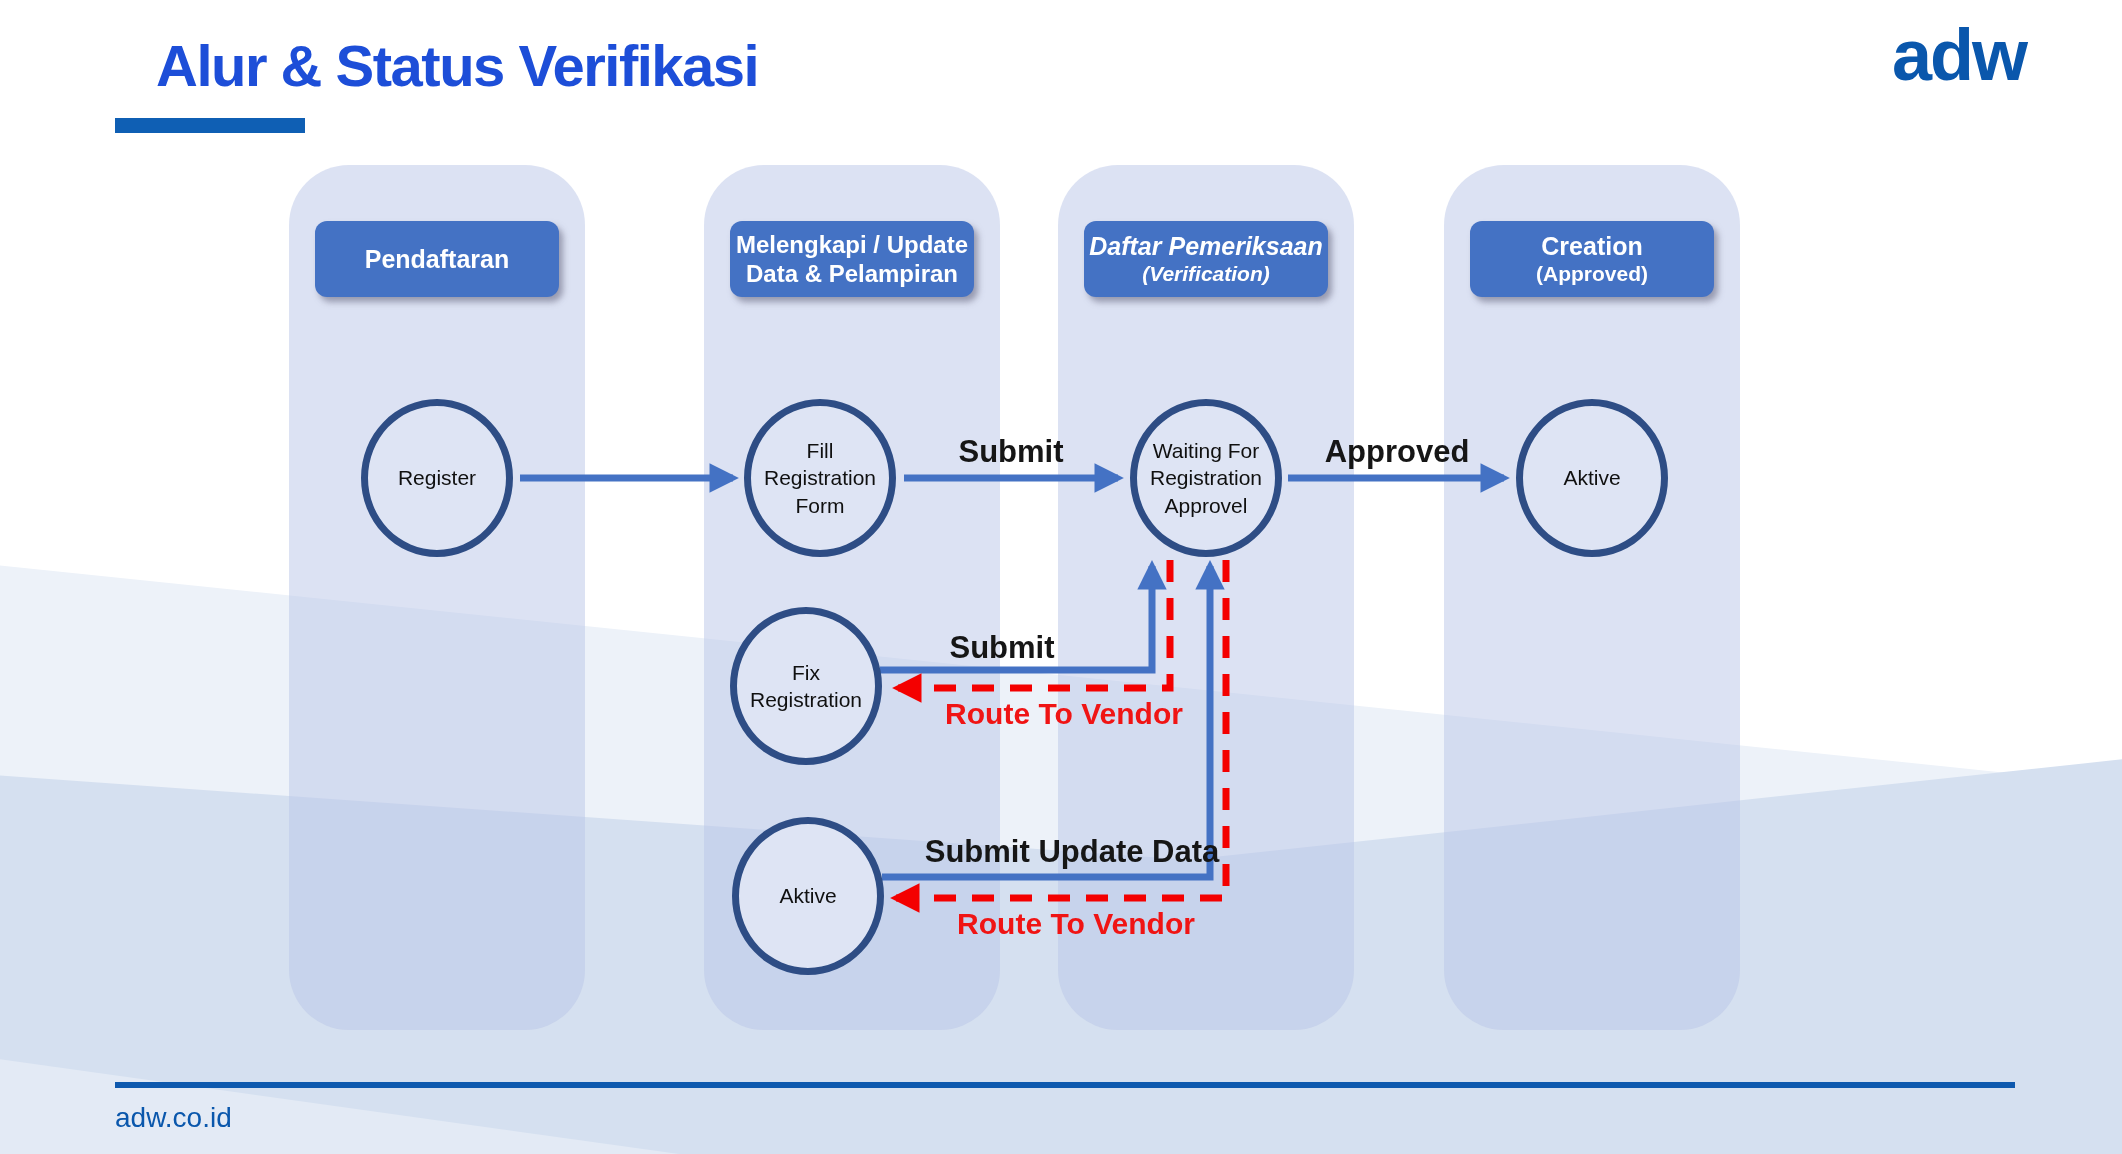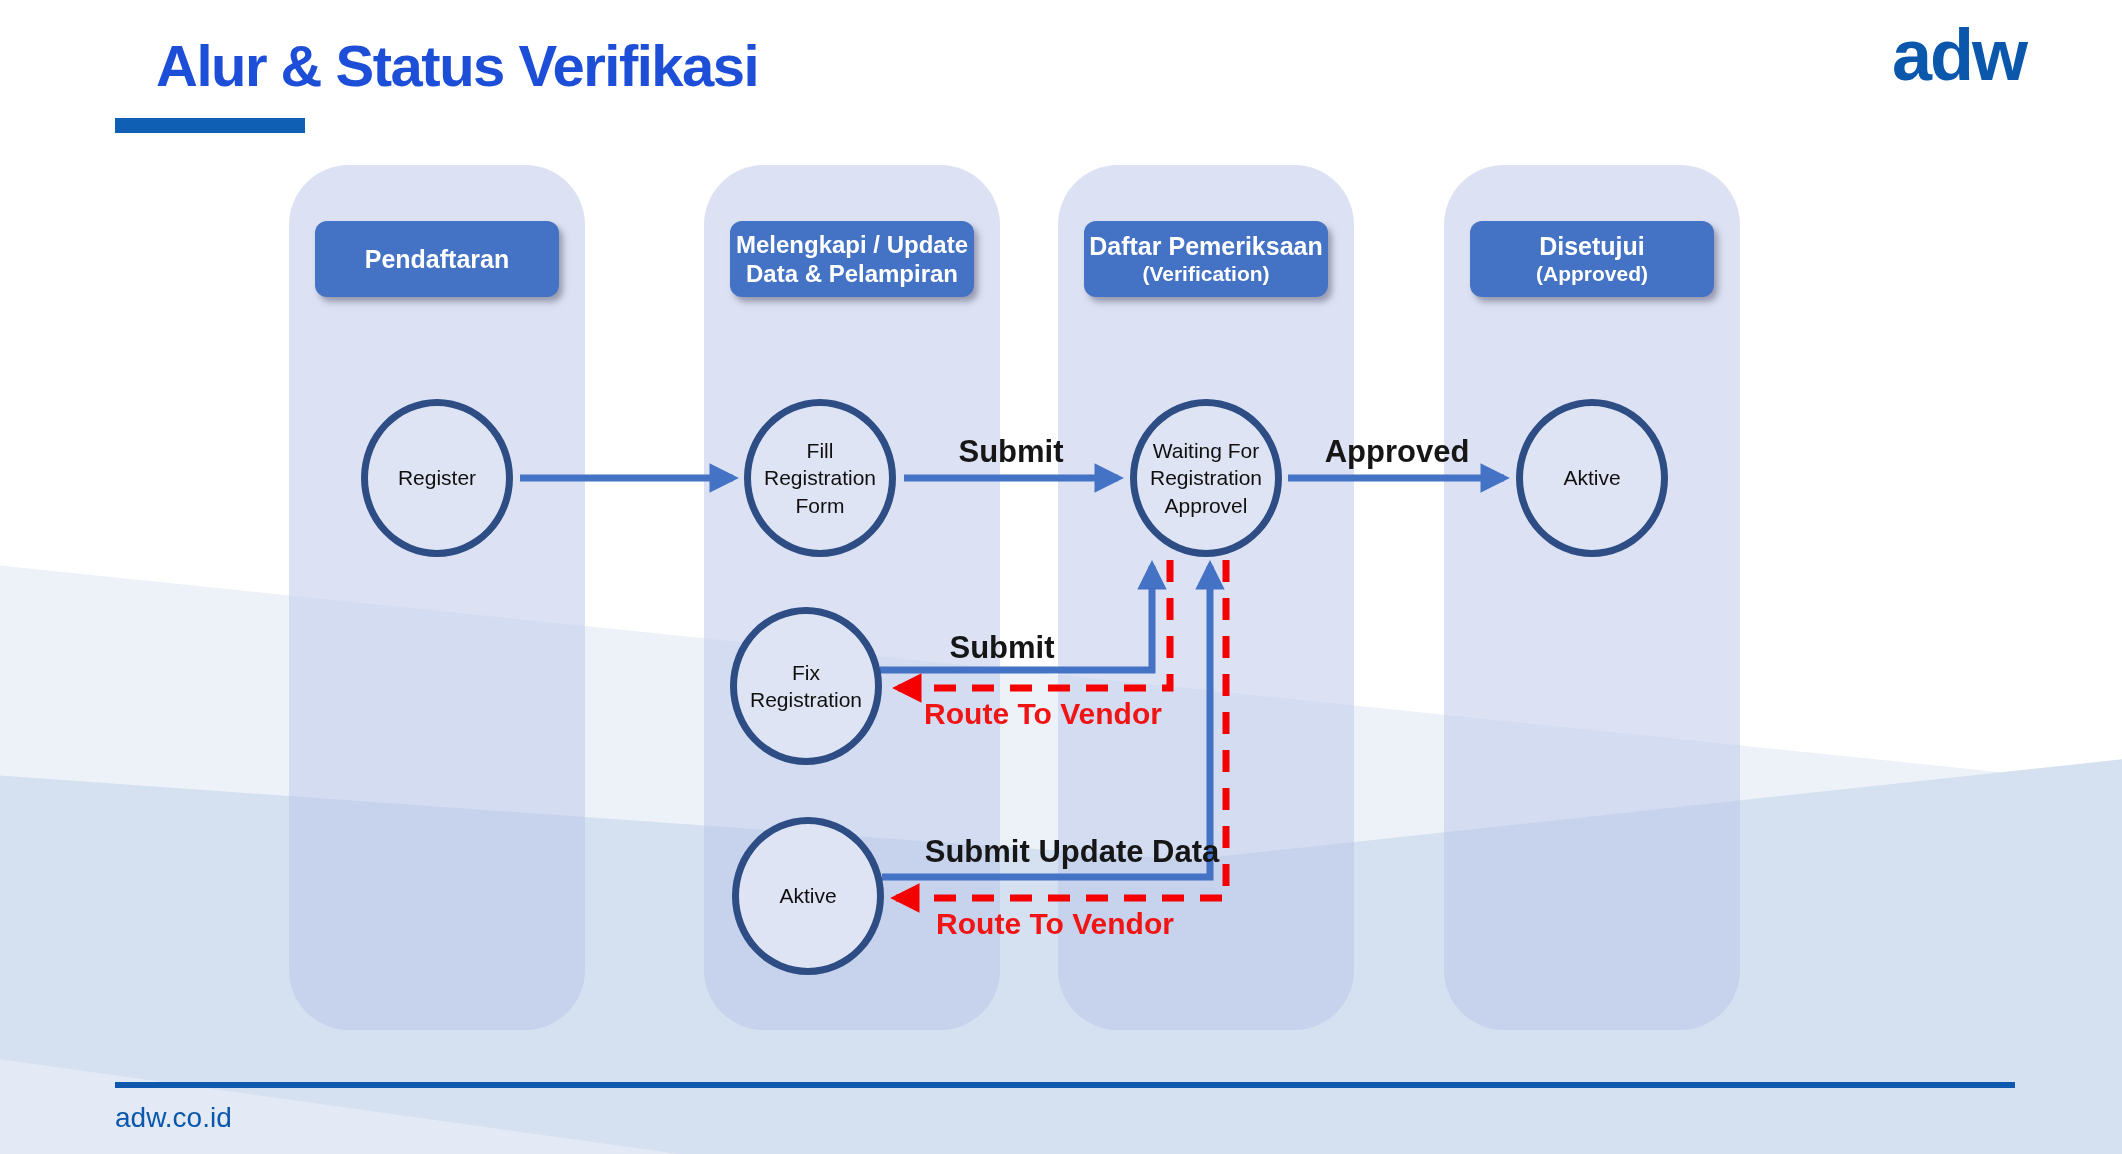--- a/index.html
+++ b/index.html
@@ -26,21 +26,21 @@
   .logo{
     position:absolute;right:96px;top:14px;
     font-size:72px;font-weight:800;letter-spacing:-2px;color:#0A57AC;
   }
 
   .column{
     position:absolute;top:165px;height:865px;width:296px;
     background:rgba(185,197,231,0.5);
     border-radius:60px;
   }
-  .col-1{left:289px;} .col-2{left:704px;} .col-3{left:1058px;} .col-4{left:1444px;}
+  .col-1{left:289px;} .col-2{left:704px;} .col-3{left:1058px;font-style:italic;} .col-4{left:1444px;}
 
   .col-header{
     position:absolute;top:56px;left:26px;width:244px;height:76px;
     background:#4472C4;border-radius:12px;
     box-shadow:4px 5px 6px rgba(95,95,120,0.55);
     display:flex;flex-direction:column;align-items:center;justify-content:center;
     color:#ffffff;font-weight:700;line-height:1.22;text-align:center;
   }
   .col-header .h-line{font-size:25px;}
   .col-header .h-line2{font-size:24px;}
@@ -59,21 +59,21 @@
   .n-aktive-r{left:1516px;top:399px;}
   .n-fix{left:730px;top:607px;}
   .n-aktive-b{left:732px;top:817px;}
 
   .edges{position:absolute;inset:0;pointer-events:none;}
 
   .edge-label{
     position:absolute;transform:translate(-50%,-50%);
     font-size:31px;font-weight:600;color:#161616;white-space:nowrap;text-align:center;
   }
-  .edge-label.red{color:#F01414;font-weight:700;font-size:30px;}
+  .edge-label.red{color:#F01414;font-weight:700;font-size:30px;margin-left:21px;}
   .lbl-submit1{left:1011px;top:452px;}
   .lbl-approved{left:1397px;top:452px;}
   .lbl-submit2{left:1002px;top:648px;}
   .lbl-route1{left:1043px;top:714px;}
   .lbl-submit-update{left:1072px;top:852px;}
   .lbl-route2{left:1055px;top:924px;}
 
   .footer-line{position:absolute;left:115px;top:1082px;width:1900px;height:6px;background:#0E59AE;}
   .footer-site{position:absolute;left:115px;top:1102px;font-size:28px;font-weight:400;color:#0A57AC;}
   .footer-tagline{
@@ -106,21 +106,21 @@
     </div>
   </div>
   <div class="column col-3">
     <div class="col-header">
       <span class="h-line">Daftar Pemeriksaan</span>
       <span class="h-sub">(Verification)</span>
     </div>
   </div>
   <div class="column col-4">
     <div class="col-header">
-      <span class="h-line">Disetujui</span>
+      <span class="h-line">Creation</span>
       <span class="h-sub">(Approved)</span>
     </div>
   </div>
 
   <svg class="edges" width="2122" height="1154" viewBox="0 0 2122 1154">
     <defs>
       <marker id="arrBlue" viewBox="0 0 10 10" refX="8" refY="5" markerWidth="4.2" markerHeight="4.2" orient="auto-start-reverse">
         <path d="M0,0 L10,5 L0,10 z" fill="#4472C4"></path>
       </marker>
       <marker id="arrRed" viewBox="0 0 10 10" refX="8" refY="5" markerWidth="4.2" markerHeight="4.2" orient="auto-start-reverse">

